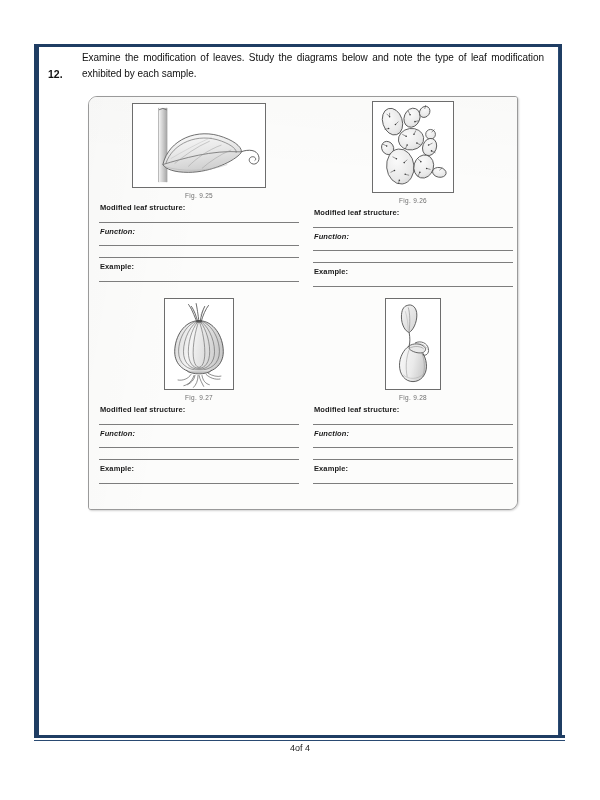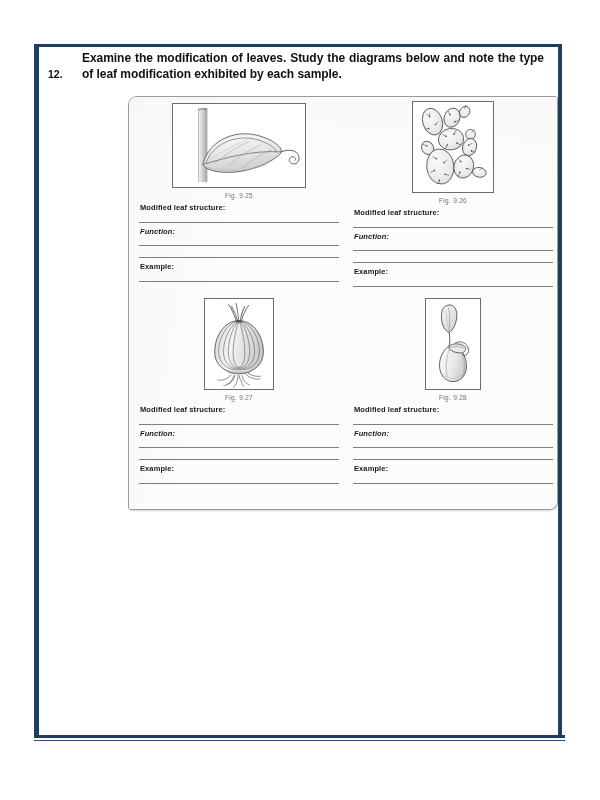--- a/index.html
+++ b/index.html
@@ -66,42 +66,41 @@
   }
   #question-number {
     font-size: 10.5px;
     font-weight: bold;
     color: #111111;
     width: 34px;
     flex: 0 0 34px;
     line-height: 16px;
   }
   #question-text {
-    font-size: 12px;
-    font-weight: bold;
+    font-size: 10px;
+    font-weight: normal;
     color: #111111;
     line-height: 16px;
     text-align: justify;
     width: 462px;
     letter-spacing: -0.05px;
   }
 
   
   #scan-area {
     position: absolute;
     left: 88px;
     top: 96px;
     width: 428px;
     height: 412px;
     background: #fdfdfd;
     border: 1px solid #9a9a9a;
     border-radius: 9px 3px 9px 3px;
     box-shadow: 1px 1px 2px rgba(0,0,0,0.18);
     overflow: hidden;
-    margin-left: 40px;
   }
   #scan-inner {
     position: absolute;
     left: 0; top: 0;
     width: 428px; height: 412px;
     background:
       linear-gradient(100deg, rgba(0,0,0,0.015) 0%, rgba(0,0,0,0) 28%),
       linear-gradient(185deg, rgba(0,0,0,0.012) 0%, rgba(0,0,0,0) 22%),
       #fcfcfb;
   }
@@ -451,14 +450,15 @@
           <div class="sp-d"></div>
           <div class="rule"></div>
         </div>
       </div>
 
     </div>
   </div>
 
   <div id="footer-rule-outer"></div>
   <div id="footer-rule-inner"></div>
+  <div id="footer-text">4of 4</div>
 
 </div>
 
 </body></html>

